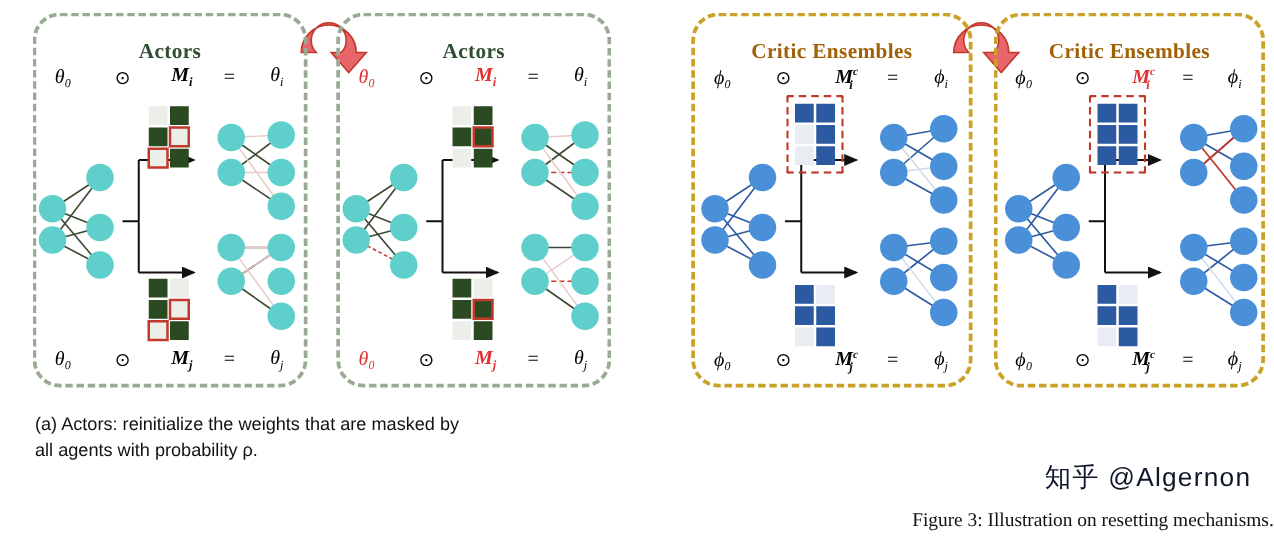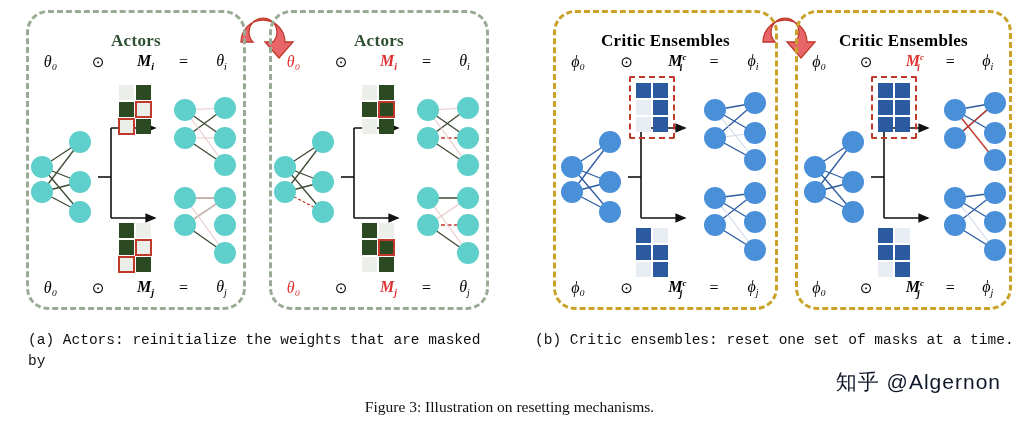--- a/index.html
+++ b/index.html
@@ -7,21 +7,21 @@
 
   .figure{position:absolute;left:0;top:0;width:1019px;height:430px;}
 
   
   .panel{position:absolute;border:3px dashed #9aab95;border-radius:22px;box-sizing:border-box;}
   .panel.critic{border-color:#c9a227;}
 
   .panel-title{position:absolute;top:18px;left:0;right:0;text-align:center;
     font-weight:bold;font-size:17px;letter-spacing:.3px;color:#2f4f33;
     font-family:"Liberation Serif",serif;}
-  .panel.critic .panel-title{color:#000000;}
+  .panel.critic .panel-title{color:#a16207;}
 
   
   .eq{position:absolute;left:0;right:0;display:flex;align-items:center;
       justify-content:flex-start;font-size:16px;font-style:italic;
       font-family:"Liberation Serif",serif;}
   .eq span{display:inline-block;text-align:center;}
   .eq .s-theta{width:62px;}
   .eq .s-odot{width:58px;font-style:normal;font-size:15px;}
   .eq .s-mask{width:62px;font-weight:bold;font-style:italic;}
   .eq .s-eq{width:34px;font-style:normal;}
@@ -41,21 +41,21 @@
   .cell.mark{outline:2px solid #c0392b;outline-offset:-1px;}
   .mask.boxed{padding:5px;border:2.5px dashed #c0392b;
      margin:-7px 0 0 -7px;border-radius:2px;}
 
   
   .svgfull{position:absolute;left:0;top:0;width:1019px;height:430px;
            pointer-events:none;}
 
   
   .caption{position:absolute;font-size:14.5px;line-height:1.45;
-      font-family:Liberation Mono, monospace;color:#111;}
+      font-family:Liberation Sans, sans-serif;color:#111;}
   .figcaption{position:absolute;left:0;right:0;text-align:center;
       font-size:15.5px;font-family:"Liberation Serif",serif;color:#111;}
 
   .watermark{position:absolute;right:18px;top:368px;font-size:21px;
       color:#0f172a;font-family:"Liberation Sans",sans-serif;
       letter-spacing:1px;user-select:none;}
 </style>
 </head>
 <body>
 
@@ -439,21 +439,19 @@
       <div class="cell blue"></div>
       <div class="cell pale"></div>
       <div class="cell blue"></div>
       <div class="cell blue"></div>
       <div class="cell pale"></div>
       <div class="cell blue"></div>
     </div>
 
   <div class="caption" style="left:28px;top:330px;width:470px;">
     <div>(a) Actors: reinitialize the weights that are masked by</div>
-  </div>
-  <div class="caption" style="left:535px;top:330px;width:480px;">
-    <div>(b) Critic ensembles: reset one set of masks at a time.</div>
+    <div>all agents with probability ρ.</div>
   </div>
 
   <div class="watermark">知乎 @Algernon</div>
 
-  <div class="figcaption" style="top:398px;">Figure 3: Illustration on resetting mechanisms.</div>
+  <div class="figcaption" style="top:408px;text-align:right;">Figure 3: Illustration on resetting mechanisms.</div>
 </div>
 
 </body></html>

